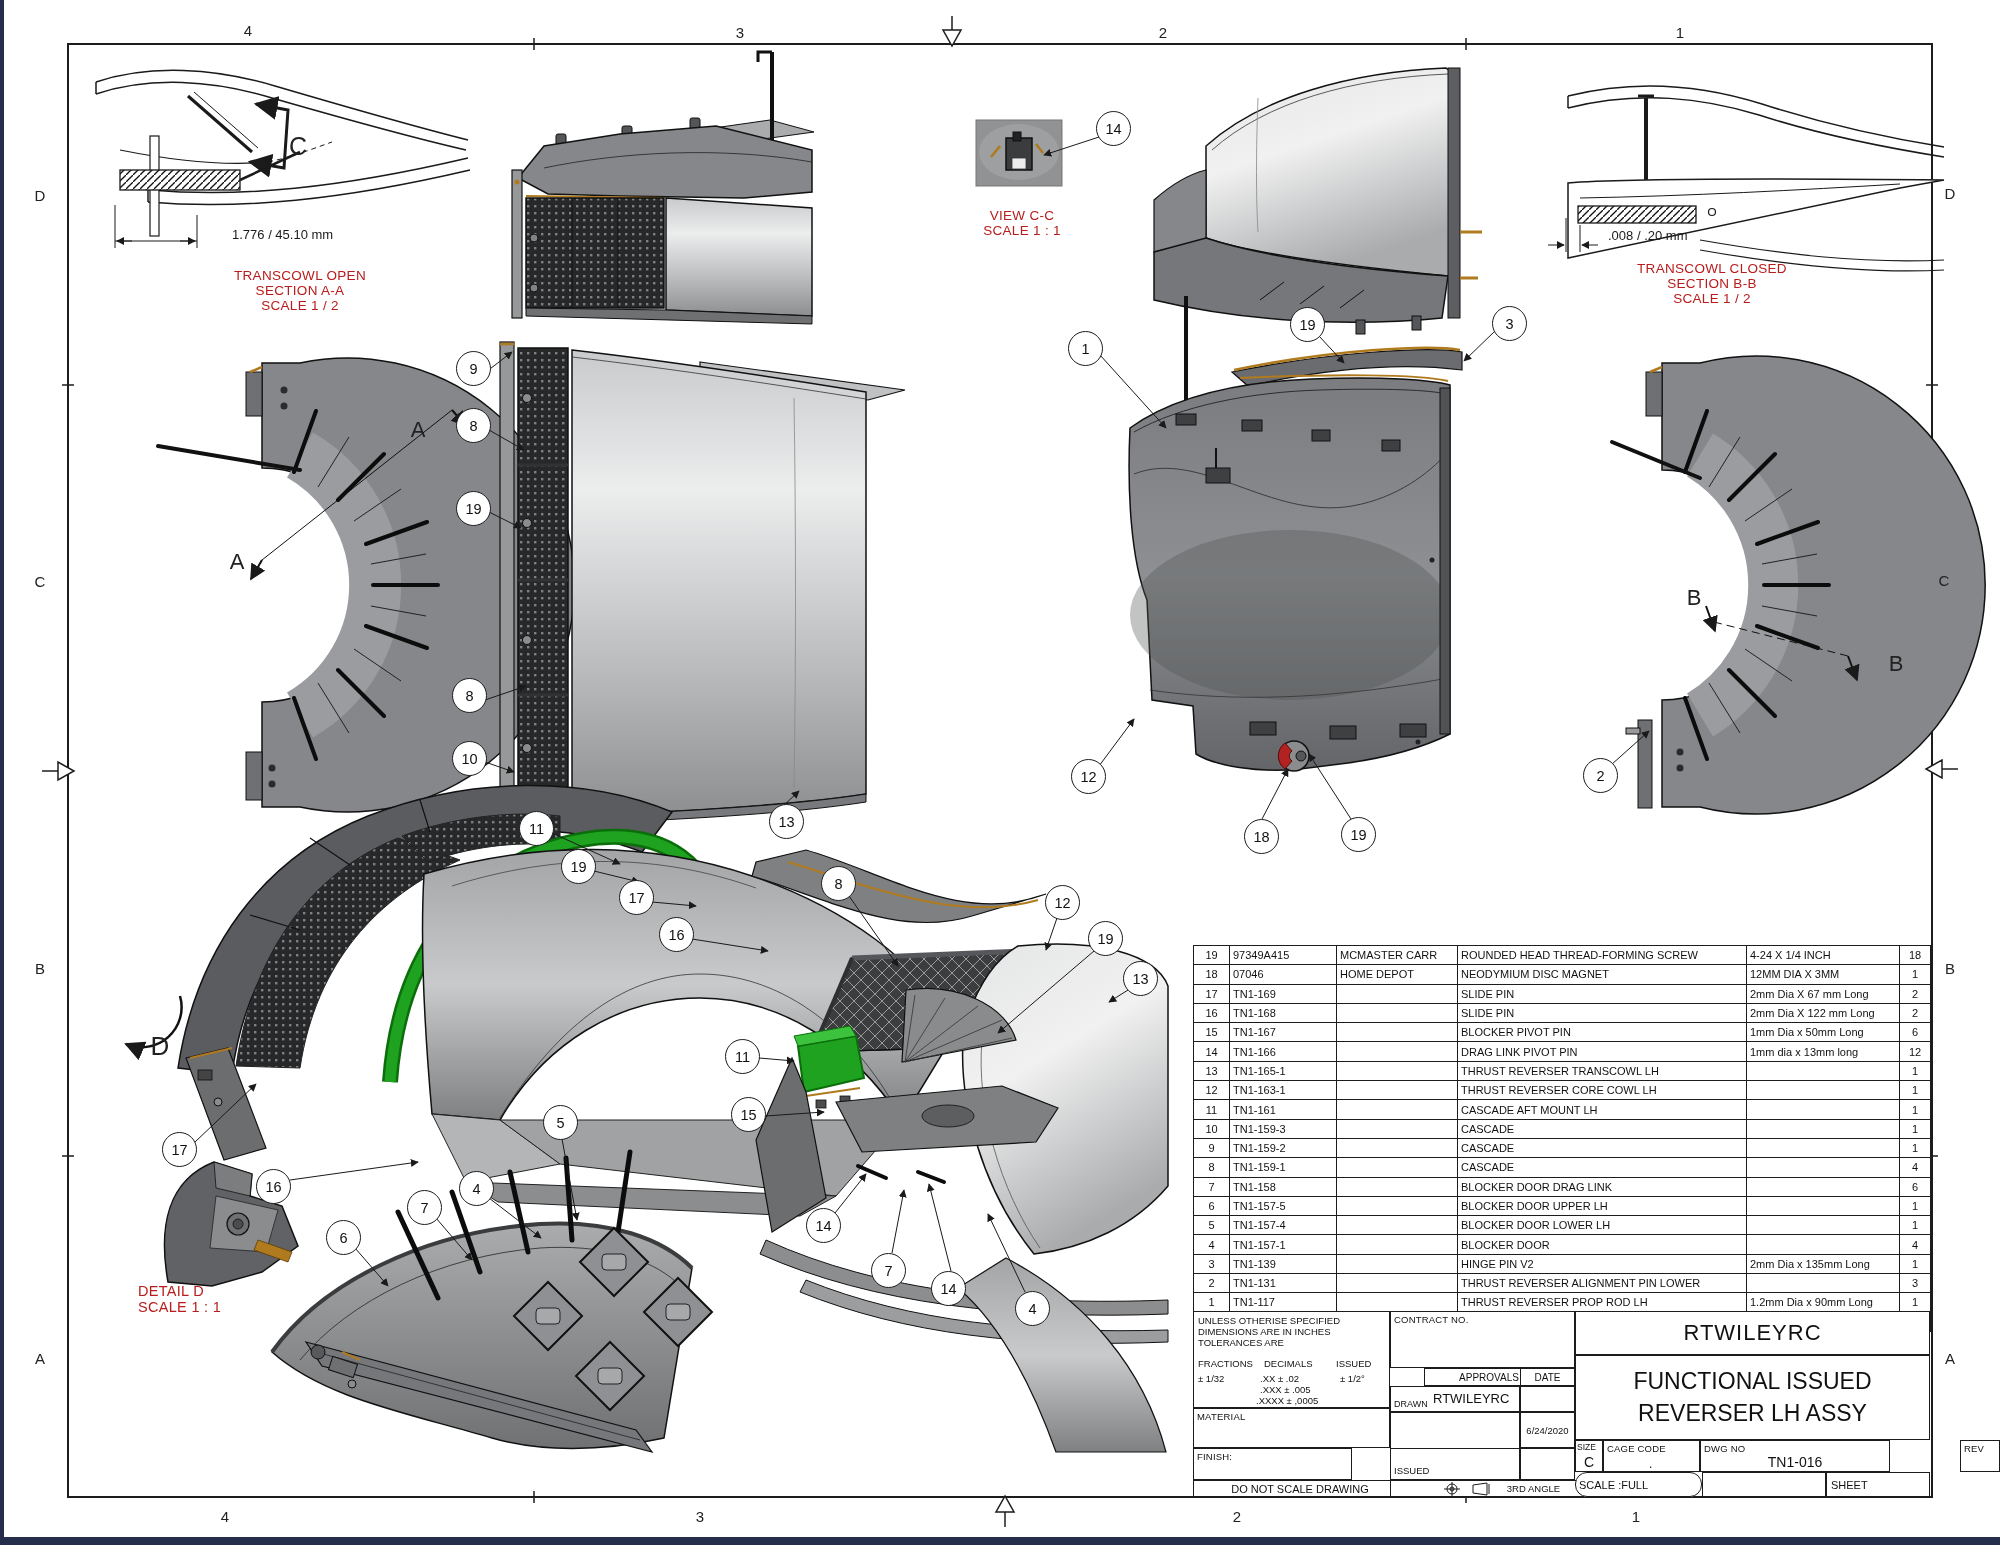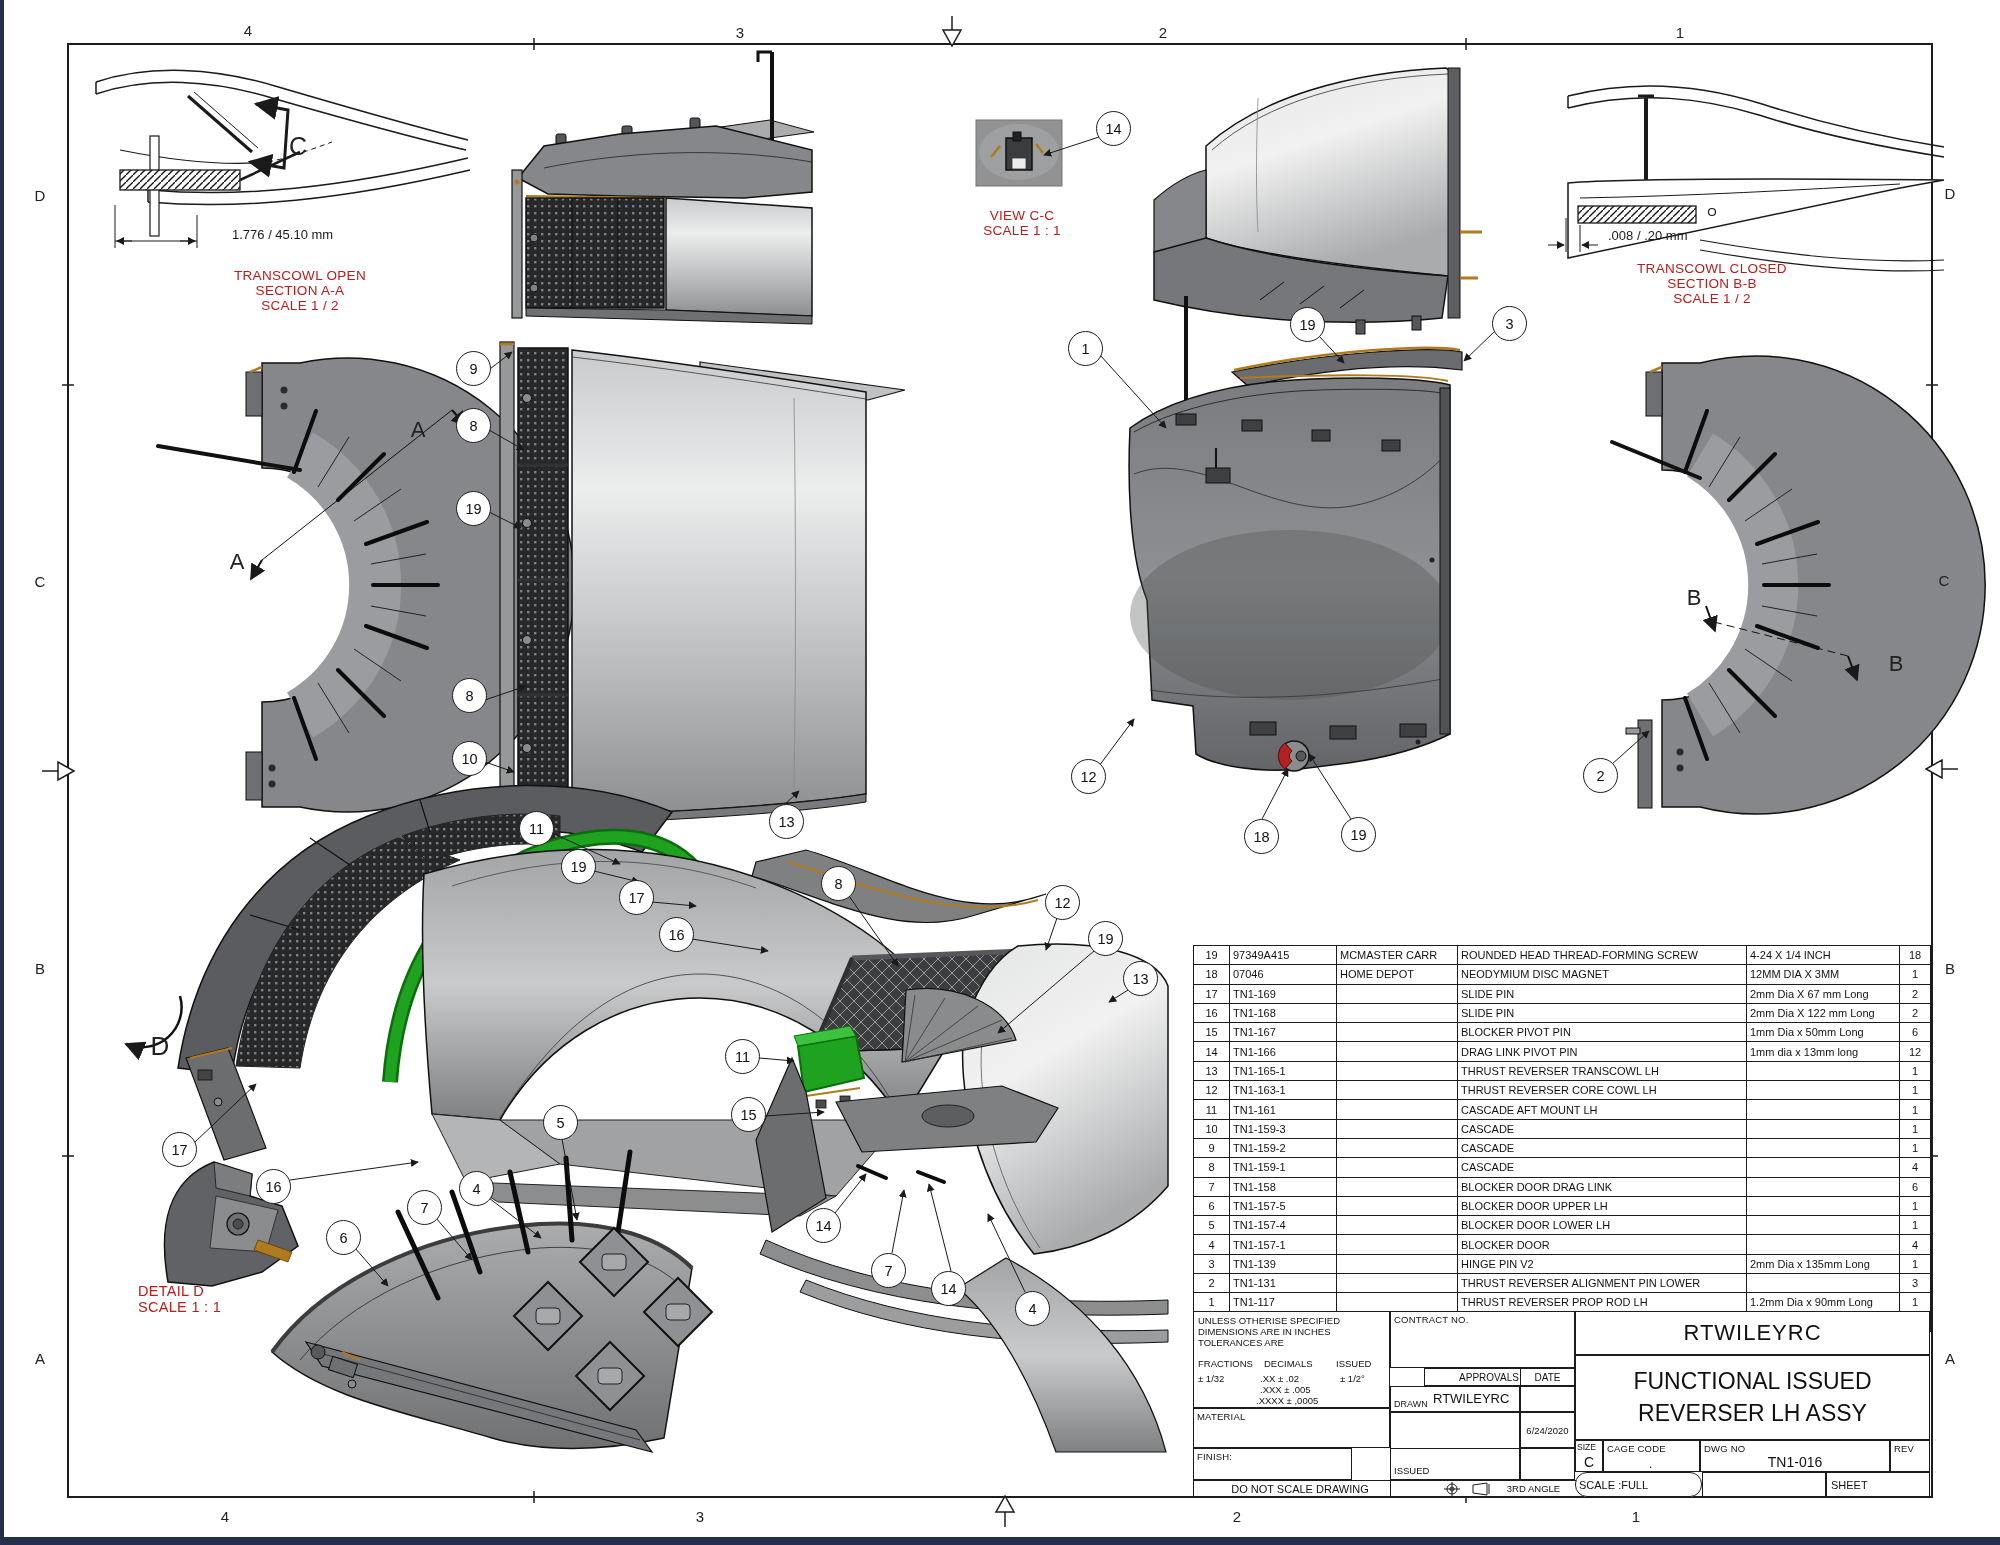--- a/index.html
+++ b/index.html
@@ -729,21 +729,21 @@
       <span style="position:absolute;left:8px;top:13px;font-size:14px;">C</span>
     </div>
     <div class="cell" style="left:1603px;top:1440px;width:97px;height:32px;">
       <span class="lab">CAGE CODE</span>
       <span style="position:absolute;left:45px;top:16px;font-size:12px;">.</span>
     </div>
     <div class="cell" style="left:1700px;top:1440px;width:190px;height:32px;">
       <span class="lab">DWG NO</span>
       <span style="position:absolute;left:0;right:0;top:13px;text-align:center;font-size:14px;">TN1-016</span>
     </div>
-    <div class="cell" style="left:1890px;top:1440px;width:40px;height:32px;">
+    <div class="cell" style="left:1960px;top:1440px;width:40px;height:32px;">
       <span class="lab">REV</span>
     </div>
     <div class="cell" style="left:1575px;top:1472px;width:127px;height:25px;font-size:11px;border-radius:12px;">
       <span style="position:absolute;left:3px;top:6px;"><span>SCALE :</span><span>FULL</span></span>
     </div>
     <div class="cell" style="left:1702px;top:1472px;width:124px;height:25px;"></div>
     <div class="cell" style="left:1826px;top:1472px;width:104px;height:25px;font-size:11px;">
       <span style="position:absolute;left:4px;top:6px;">SHEET</span>
     </div>
   </div>

